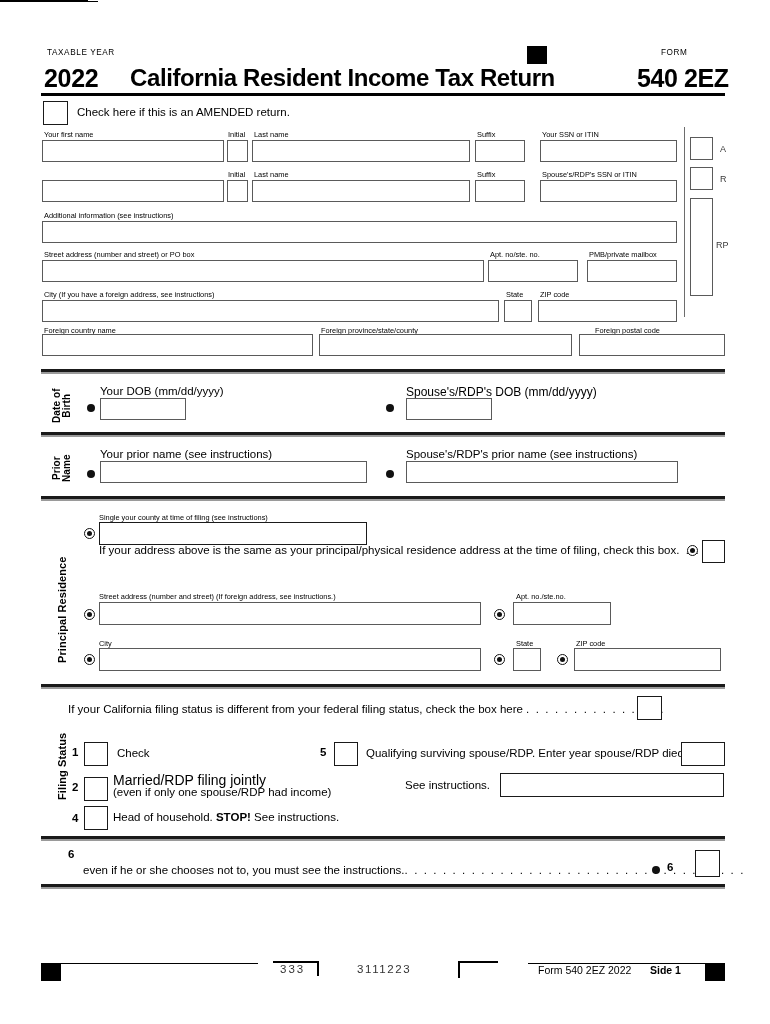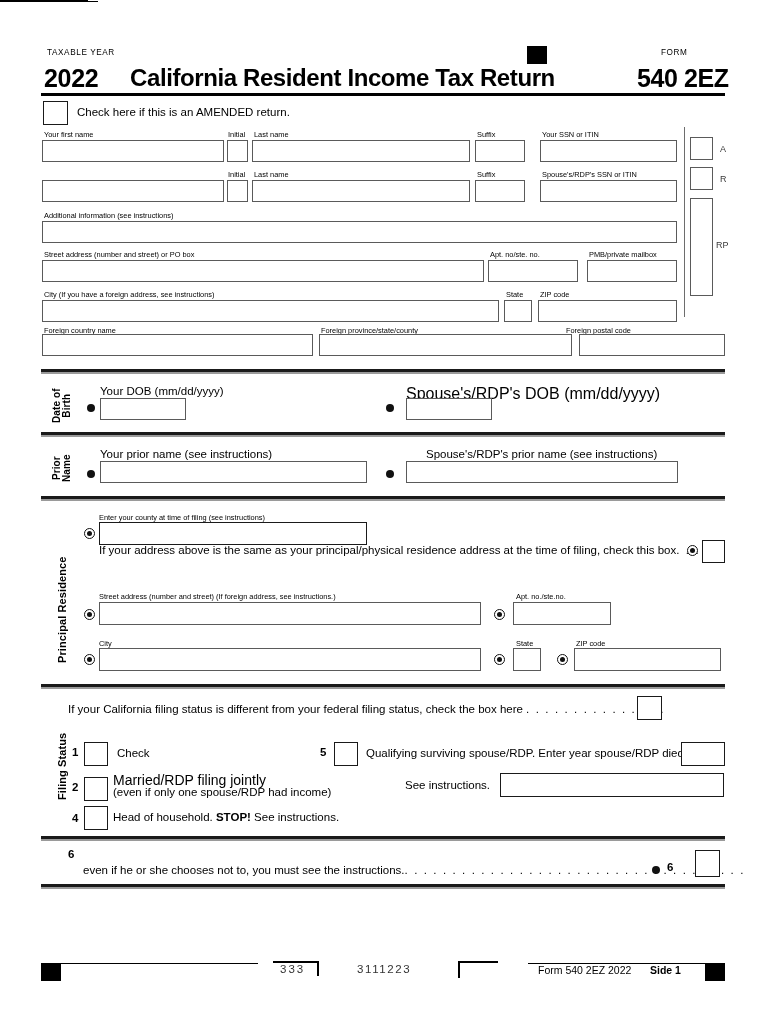--- a/index.html
+++ b/index.html
@@ -142,62 +142,62 @@
   <div class="fbox" style="left:42px; top:300px; width:457px; height:22px;"></div>
   <div class="lbl" style="left:506px; top:290px;">State</div>
   <div class="fbox" style="left:504px; top:300px; width:28px; height:22px;"></div>
   <div class="lbl" style="left:540px; top:290px;">ZIP code</div>
   <div class="fbox" style="left:538px; top:300px; width:139px; height:22px;"></div>
 
   <div class="lbl" style="left:44px; top:326px;">Foreign country name</div>
   <div class="fbox" style="left:42px; top:334px; width:271px; height:22px;"></div>
   <div class="lbl" style="left:321px; top:326px;">Foreign province/state/county</div>
   <div class="fbox" style="left:319px; top:334px; width:253px; height:22px;"></div>
-  <div class="lbl" style="left:566px; top:326px;">Foreign postal code</div>
+  <div class="lbl" style="left:595px; top:326px;">Foreign postal code</div>
   <div class="fbox" style="left:579px; top:334px; width:146px; height:22px;"></div>
 
   <div class="vline" style="left:684px; top:127px; height:190px;"></div>
   <div class="fbox" style="left:690px; top:137px; width:23px; height:23px;"></div>
   <div class="sideltr" style="left:720px; top:144px;">A</div>
   <div class="fbox" style="left:690px; top:167px; width:23px; height:23px;"></div>
   <div class="sideltr" style="left:720px; top:174px;">R</div>
   <div class="fbox" style="left:690px; top:198px; width:23px; height:98px;"></div>
   <div class="sideltr" style="left:716px; top:240px;">RP</div>
 
   <div class="rule-dbl" style="left:41px; top:369px; width:684px;"></div>
 
   <div class="vlabel vlabel2" style="left:52px; top:423px;">
     <span>Date of</span><br>
     <span>Birth</span>
   </div>
   <div class="dot" style="left:87px; top:404px;"></div>
   <div class="txt" style="left:100px; top:385px; font-size:11.5px;">Your DOB (mm/dd/yyyy)</div>
   <div class="fbox" style="left:100px; top:398px; width:86px; height:22px;"></div>
   <div class="dot" style="left:386px; top:404px;"></div>
-  <div class="txt" style="left:406px; top:385px; font-size:16px;">Spouse's/RDP's DOB (mm/dd/yyyy)</div>
+  <div class="txt" style="left:406px; top:385px; font-size:12px;">Spouse's/RDP's DOB (mm/dd/yyyy)</div>
   <div class="fbox" style="left:406px; top:398px; width:86px; height:22px;"></div>
 
   <div class="rule-dbl" style="left:41px; top:432px; width:684px;"></div>
 
   <div class="vlabel vlabel2" style="left:52px; top:482px;">
     <span>Prior</span><br>
     <span>Name</span>
   </div>
   <div class="dot" style="left:87px; top:470px;"></div>
   <div class="txt" style="left:100px; top:448px; font-size:11.5px;">Your prior name (see instructions)</div>
   <div class="fbox" style="left:100px; top:461px; width:267px; height:22px;"></div>
   <div class="dot" style="left:386px; top:470px;"></div>
-  <div class="txt" style="left:426px; top:448px; font-size:11.5px;">Spouse's/RDP's prior name (see instructions)</div>
+  <div class="txt" style="left:406px; top:448px; font-size:11.5px;">Spouse's/RDP's prior name (see instructions)</div>
   <div class="fbox" style="left:406px; top:461px; width:272px; height:22px;"></div>
 
   <div class="rule-dbl" style="left:41px; top:496px; width:684px;"></div>
 
   <div class="vlabel" style="left:56px; top:663px; font-size:11px;">Principal Residence</div>
 
-  <div class="lbl" style="left:99px; top:513px;">Enter your county at time of filing (see instructions)</div>
+  <div class="lbl" style="left:99px; top:513px;">Single your county at time of filing (see instructions)</div>
   <div class="bullseye" style="left:84px; top:528px;"></div>
   <div class="cbox" style="left:99px; top:522px; width:268px; height:23px; border-width:1.3px;"></div>
 
   <div class="txt" style="left:99px; top:544px; font-size:11.5px;">
     <span>If your address above is the same as your principal/physical residence address at the time of filing, check this box</span><span class="dots">. . .</span>
   </div>
   <div class="bullseye" style="left:687px; top:545px;"></div>
   <div class="cbox" style="left:702px; top:540px; width:23px; height:23px;"></div>
 
 

